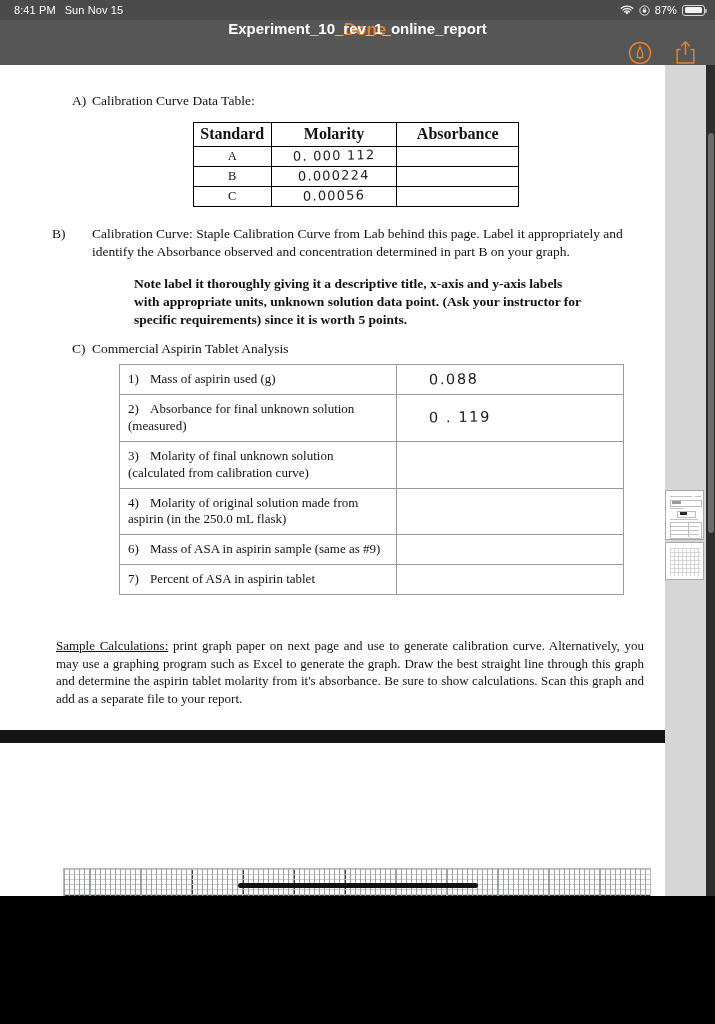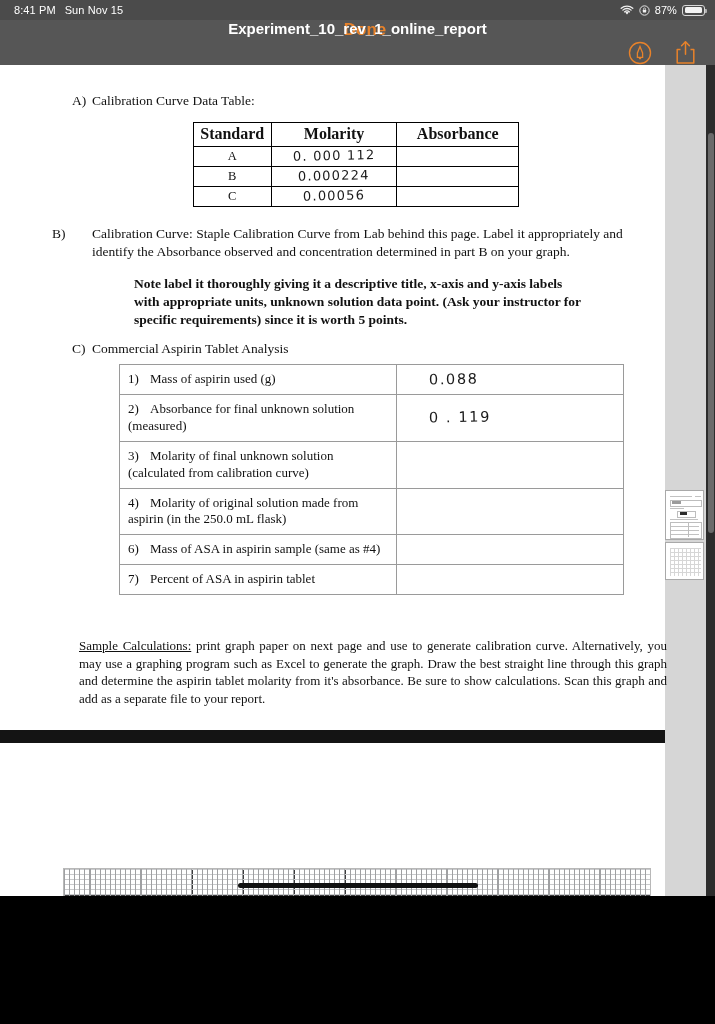--- a/index.html
+++ b/index.html
@@ -236,21 +236,21 @@
     font-size: 14.5px;
     letter-spacing: 1.6px;
     color: #1a1a1a;
     display: inline-block;
     transform: rotate(-1deg);
   }
 
   
   .sample-calc {
     position: absolute;
-    left: 79px; top: 572px;
+    left: 56px; top: 572px;
     width: 588px;
     font-size: 13px;
     line-height: 1.36;
     text-align: justify;
   }
   .sc-title { text-decoration: underline; }
 
   
   .graph-wrap {
     position: absolute;
@@ -436,21 +436,21 @@
           </tr>
           <tr>
             <td class="c-label"><span class="c-num">3)</span><span>Molarity of final unknown solution (calculated from calibration curve)</span></td>
             <td class="c-val"></td>
           </tr>
           <tr>
             <td class="c-label"><span class="c-num">4)</span><span>Molarity of original solution made from aspirin (in the 250.0 mL flask)</span></td>
             <td class="c-val"></td>
           </tr>
           <tr>
-            <td class="c-label"><span class="c-num">6)</span><span>Mass of ASA in aspirin sample (same as #4)</span></td>
+            <td class="c-label"><span class="c-num">6)</span><span>Mass of ASA in aspirin sample (same as #9)</span></td>
             <td class="c-val"></td>
           </tr>
           <tr>
             <td class="c-label"><span class="c-num">7)</span><span>Percent of ASA in aspirin tablet</span></td>
             <td class="c-val"></td>
           </tr>
         </tbody>
           </table>
 
         <div class="sample-calc">

